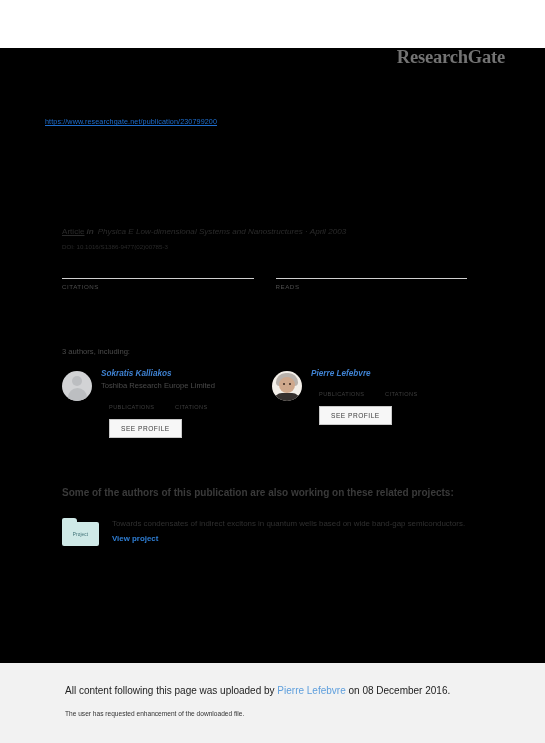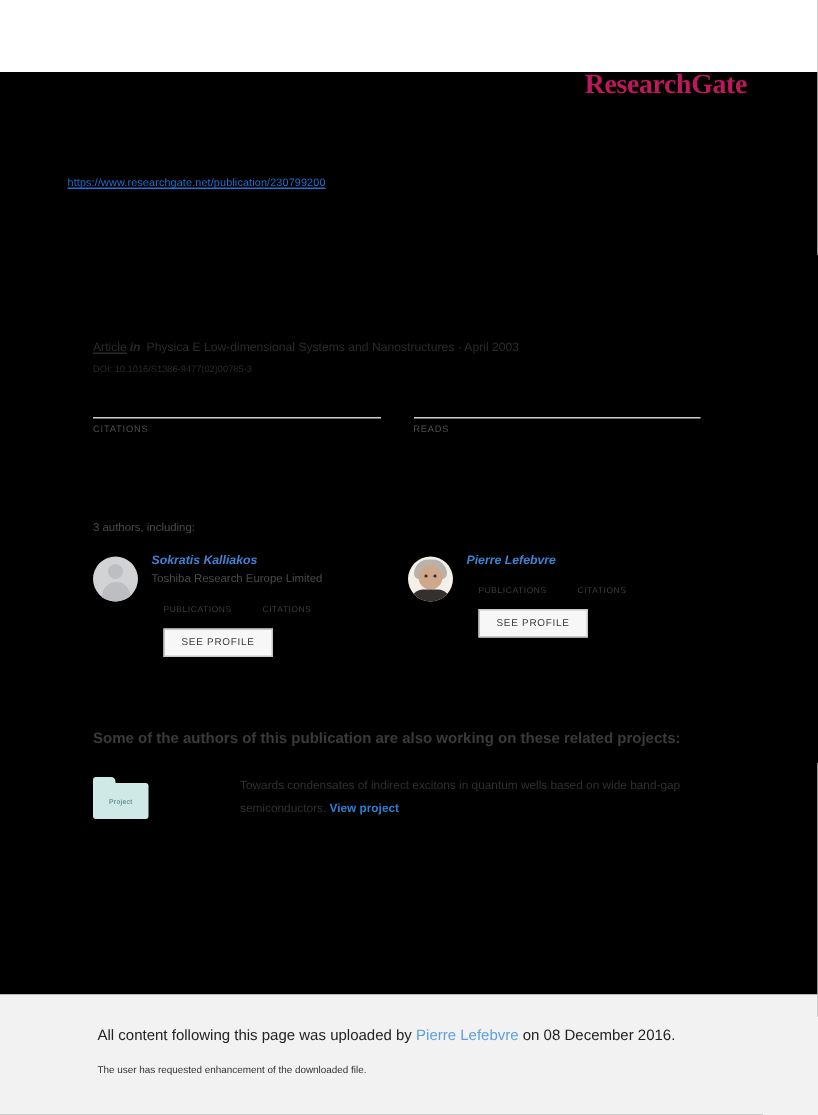--- a/index.html
+++ b/index.html
@@ -32,27 +32,27 @@
   #page-footer {
     position: absolute;
     left: 0; top: 663px;
     width: 545px; height: 80px;
     background: #f2f2f2;
   }
 
   
   .rg-logo {
     position: absolute;
-    right: 47px;
+    right: 40px;
     top: 47px;
     font-family: "Liberation Serif", serif;
     font-weight: bold;
     font-size: 18.5px;
     letter-spacing: -0.2px;
-    color: #be185d;
+    color: #737373;
     white-space: nowrap;
   }
 
   
   .pub-url {
     position: absolute;
     left: 45px;
     top: 117px;
     font-size: 7.2px;
     letter-spacing: 0.1px;
@@ -81,21 +81,21 @@
     font-size: 8.1px;
     color: #2b2b2b;
     white-space: nowrap;
   }
   .pub-meta .label { color: #2b2b2b; text-decoration: underline; }
   .pub-meta .in-word {
     font-style: italic;
     font-weight: bold;
     padding: 0 2px;
   }
-  .pub-meta .journal { padding-left: 2px; }
+  .pub-meta .journal { padding-left: 2px; font-style: italic; }
 
   .pub-doi {
     position: absolute;
     left: 62px;
     top: 243px;
     font-size: 6.2px;
     color: #2a2a2a;
     white-space: nowrap;
   }
 
@@ -279,21 +279,20 @@
     color: #3a3a3a;
     white-space: nowrap;
   }
   .project-row {
     position: absolute;
     left: 62px;
     top: 516px;
     width: 415px;
     display: flex;
     align-items: flex-end;
-    gap: 48px;
   }
   .project-folder {
     position: relative;
     width: 37px;
     height: 28px;
     flex: 0 0 auto;
     margin-top: 2px;
   }
   .project-folder .tab {
     position: absolute;

